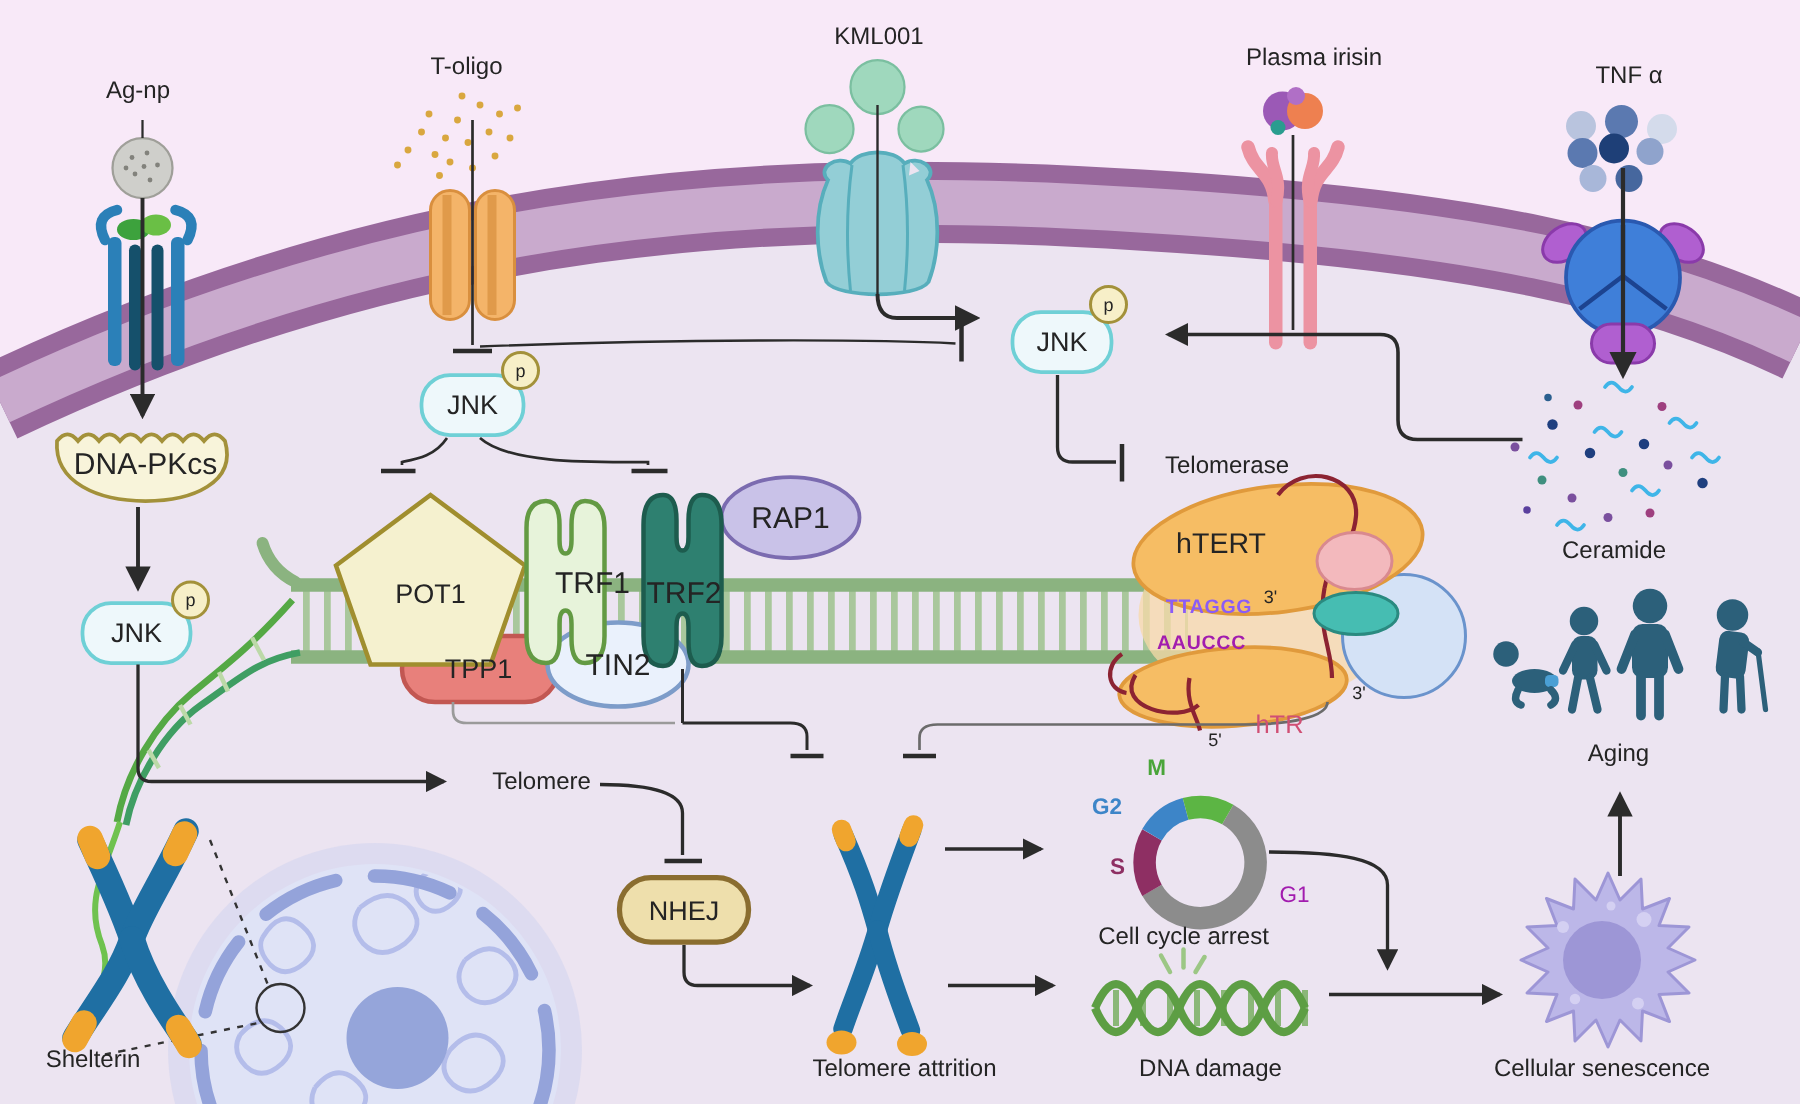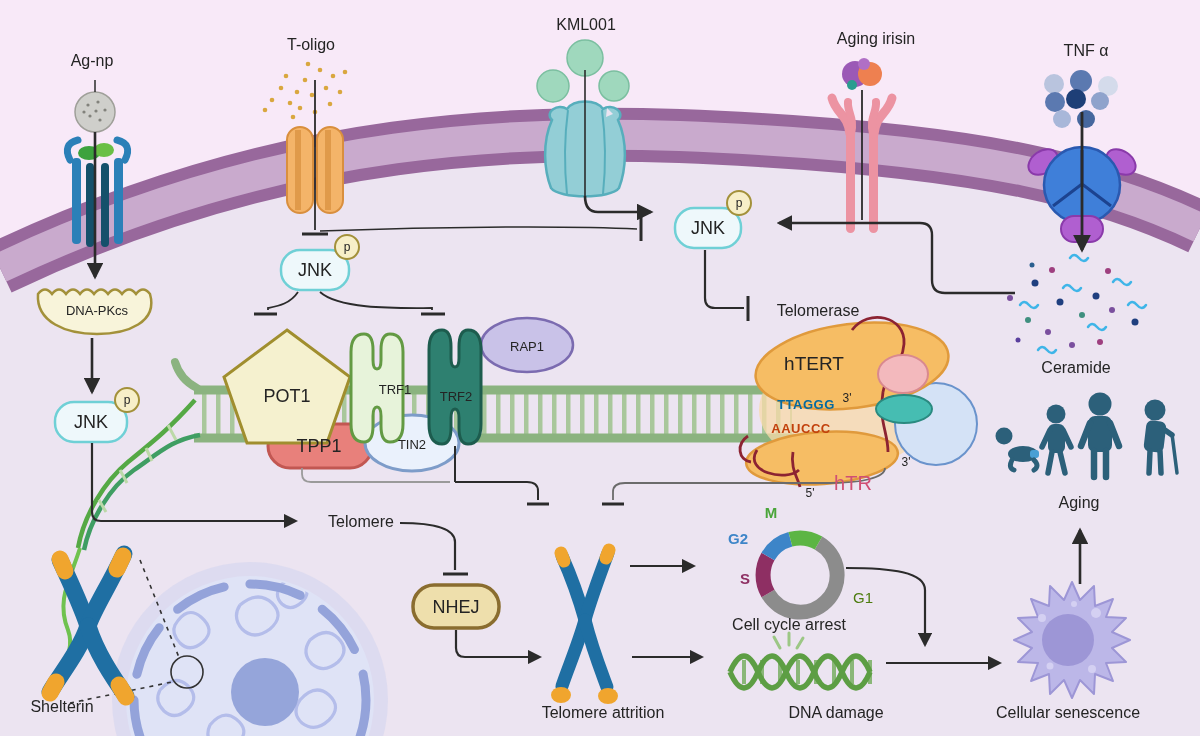--- a/index.html
+++ b/index.html
@@ -2,26 +2,26 @@
 <html><head>
 <meta charset="utf-8">
 <style>
   html,body{margin:0;padding:0;background:#ffffff;}
   #stage{position:relative;width:1200px;height:736px;background:#f8e9f8;overflow:hidden;
          font-family:"Liberation Sans",sans-serif;}
   #art{position:absolute;left:0;top:0;}
   .lbl{position:absolute;transform:translate(-50%,-50%);font-size:16px;color:#242424;
        white-space:nowrap;line-height:1;}
   .s12{font-size:12px}.s13b{font-size:13px;font-weight:bold;letter-spacing:.5px}
-  .s17{font-size:13px}.s18{font-size:18px}.s19{font-size:19px}.s20{font-size:20px}
-  .c-blue{color:#0369a1}.c-darkred{color:#c2410c}.c-pink{color:#d04f74}
+  .s17{font-size:20px}.s18{font-size:18px}.s19{font-size:19px}.s20{font-size:17px}
+  .c-blue{color:#8b5cf6}.c-darkred{color:#a21caf}.c-pink{color:#d04f74}
   .c-m{color:#4aa53a;font-weight:bold;font-size:15px}
   .c-g2{color:#3d85c8;font-weight:bold;font-size:15px}
   .c-s{color:#8e2f63;font-weight:bold;font-size:15px}
-  .c-g1{color:#4d7c0f;font-size:15px}
+  .c-g1{color:#a21caf;font-size:15px}
 </style>
 </head>
 <body>
 
 <div id="stage">
 <svg id="art" width="1200" height="736" viewBox="0 0 1200 736">
   <defs>
     <marker id="arr" viewBox="0 0 10 10" refX="8.5" refY="5" markerWidth="6.5" markerHeight="6.5" orient="auto-start-reverse">
           <path d="M0,0 L10,5 L0,10 z" fill="#2b2b2b"></path>
         </marker>
@@ -352,21 +352,21 @@
     <line x1="632" y1="657" x2="702" y2="657" marker-end="url(#arr)"></line>
     <path d="M846,568 C892,568 925,572 925,590 V645" marker-end="url(#arr)"></path>
     <line x1="886" y1="663" x2="1000" y2="663" marker-end="url(#arr)"></line>
     <line x1="1080" y1="584" x2="1080" y2="530" marker-end="url(#arr)" stroke-width="2.6"></line>
   </g>
 </svg>
 
   <div class="lbl" style="left:92px;top:61px">Ag-np</div>
   <div class="lbl" style="left:311px;top:45px">T-oligo</div>
   <div class="lbl" style="left:586px;top:25px">KML001</div>
-  <div class="lbl" style="left:876px;top:39px">Aging irisin</div>
+  <div class="lbl" style="left:876px;top:39px">Plasma irisin</div>
   <div class="lbl" style="left:1086px;top:51px">TNF α</div>
 
   <div class="lbl s17" style="left:97px;top:310px">DNA-PKcs</div>
   <div class="lbl s18" style="left:91px;top:422px">JNK</div>
   <div class="lbl s12" style="left:127px;top:400px">p</div>
   <div class="lbl s18" style="left:315px;top:270px">JNK</div>
   <div class="lbl s12" style="left:347px;top:247px">p</div>
   <div class="lbl s18" style="left:708px;top:228px">JNK</div>
   <div class="lbl s12" style="left:739px;top:203px">p</div>
   <div class="lbl" style="left:818px;top:311px">Telomerase</div>
@@ -390,16 +390,16 @@
   <div class="lbl s20 c-pink" style="left:853px;top:483px">hTR</div>
 
   <div class="lbl c-m" style="left:771px;top:512px">M</div>
   <div class="lbl c-g2" style="left:738px;top:538px">G2</div>
   <div class="lbl c-s" style="left:745px;top:578px">S</div>
   <div class="lbl c-g1" style="left:863px;top:597px">G1</div>
   <div class="lbl" style="left:789px;top:625px">Cell cycle arrest</div>
 
   <div class="lbl" style="left:62px;top:707px">Shelterin</div>
   <div class="lbl" style="left:603px;top:713px">Telomere attrition</div>
-  <div class="lbl" style="left:836px;top:713px">DNA damage</div>
+  <div class="lbl" style="left:807px;top:713px">DNA damage</div>
   <div class="lbl" style="left:1068px;top:713px">Cellular senescence</div>
   <div class="lbl" style="left:1079px;top:503px">Aging</div>
 </div>
 
 </body></html>

